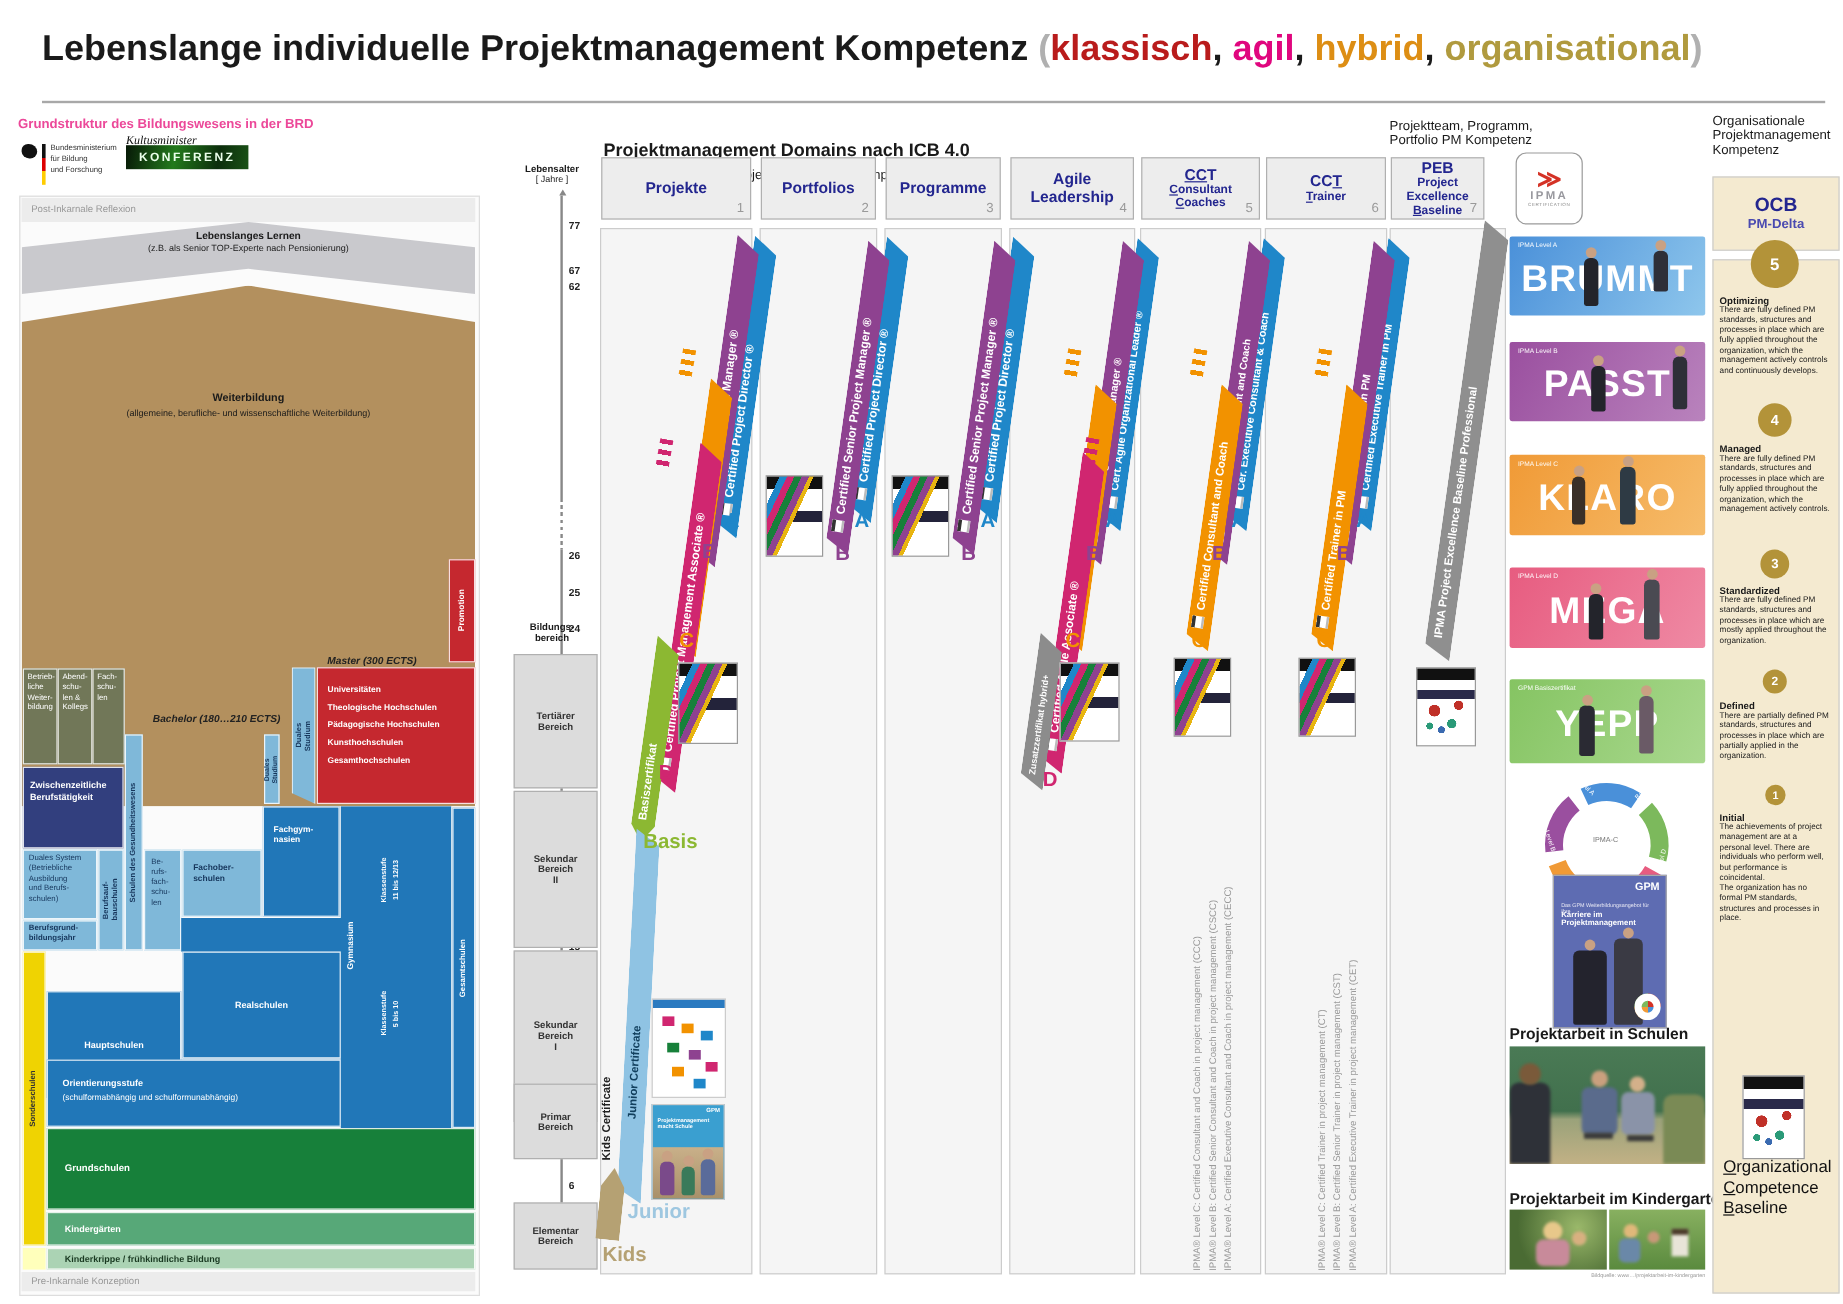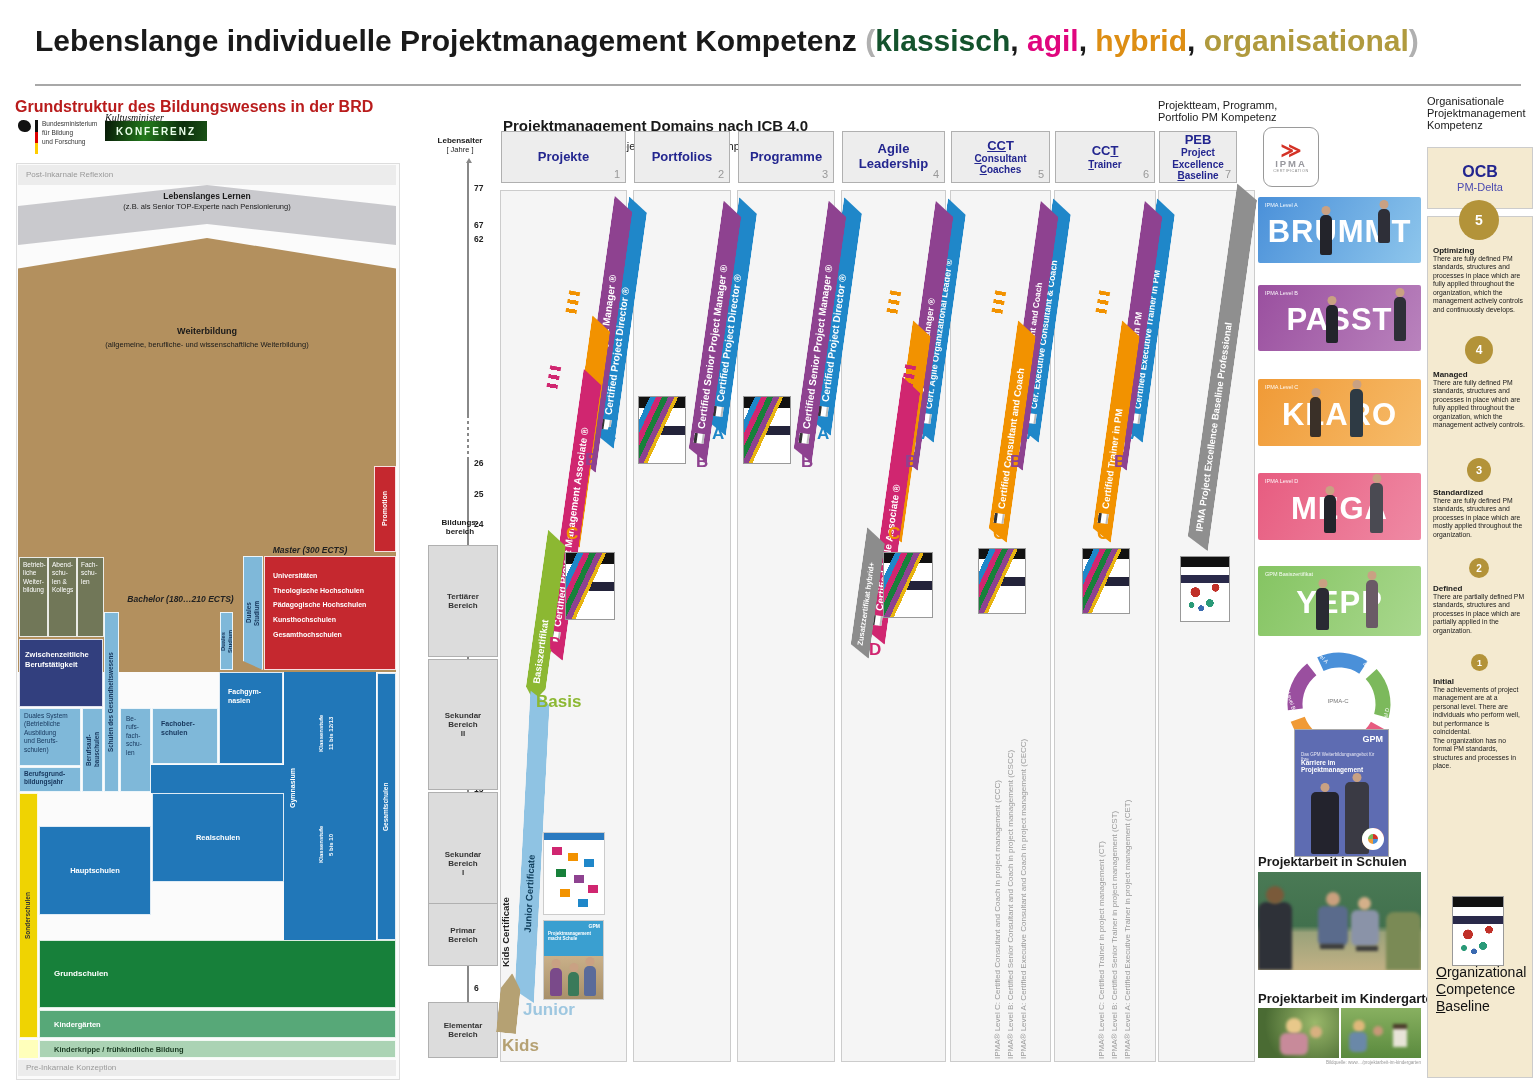--- a/index.html
+++ b/index.html
@@ -69,25 +69,25 @@
   .ocb-text{position:absolute;left:1433px;width:92px;font-size:6.8px;line-height:1.25;white-space:pre-line}
   .blb{filter:blur(1.4px)}
 </style>
 </head>
 <body>
 
 <div class="canvas">
 
   <div class="abs" style="left:35px;top:24px;font-size:30px;font-weight:bold;white-space:nowrap">
     <span>Lebenslange individuelle Projektmanagement Kompetenz</span>
-    <span style="color:#b0b0b0">(</span><span style="color:#14532d">klassisch</span><span>, </span><span style="color:#e0067e">agil</span><span>, </span><span style="color:#dd8e14">hybrid</span><span>, </span><span style="color:#b09a3e">organisational</span><span style="color:#b0b0b0">)</span>
+    <span style="color:#b0b0b0">(</span><span style="color:#b91c1c">klassisch</span><span>, </span><span style="color:#e0067e">agil</span><span>, </span><span style="color:#dd8e14">hybrid</span><span>, </span><span style="color:#b09a3e">organisational</span><span style="color:#b0b0b0">)</span>
   </div>
   <div class="abs" style="left:35px;top:84px;width:1486px;height:2px;background:#a8a8a8"></div>
 
-  <div class="abs b" style="left:15px;top:98px;width:390px;font-size:16px;color:#b91c1c">Grundstruktur des Bildungswesens in der BRD</div>
+  <div class="abs b" style="left:15px;top:98px;width:390px;font-size:11px;color:#ec4899">Grundstruktur des Bildungswesens in der BRD</div>
   <div class="abs" style="left:18px;top:120px;display:flex;gap:4px">
     <div style="width:13px;height:12px;background:#111;border-radius:45% 60% 50% 55%"></div>
     <div style="width:3px;height:34px;background:linear-gradient(#111 0 34%,#d00 34% 67%,#fc0 67%)"></div>
     <div class="pre" style="font-size:6.5px;color:#333;line-height:1.35">Bundesministerium
 für Bildung
 und Forschung</div>
   </div>
   <div class="abs" style="left:105px;top:112px;font-size:10px;font-style:italic;font-family:'Liberation Serif',serif;color:#111;z-index:3">Kultusminister</div>
   <div class="abs ctr" style="left:105px;top:121px;width:102px;height:20px;background:linear-gradient(100deg,#071807,#237a1c 40%,#0c2e0c 75%,#1a5216);color:#eaffea;font-weight:bold;font-size:10px;letter-spacing:2px">
       <span>KONFERENZ</span>
@@ -165,20 +165,24 @@
     </div>
   <div class="edu ctr vt b" style="left:19px;top:793px;width:19px;height:245px;background:#efd302;color:#333;font-size:6.5px">
       <span>Sonderschulen</span>
     </div>
   <div class="edu ctr b" style="left:39px;top:826px;width:112px;height:89px;background:#2177b8;color:#fff;font-size:7.5px">
       <span>Hauptschulen</span>
     </div>
   <div class="edu ctr b" style="left:152px;top:793px;width:132px;height:89px;background:#2177b8;color:#fff;font-size:7.5px">
       <span>Realschulen</span>
     </div>
+  <div class="edu" style="left:39px;top:883px;width:245px;height:56px;background:#2177b8;color:#fff;padding:14px 0 0 12px">
+    <div class="b" style="font-size:7.5px">Orientierungsstufe</div>
+    <div style="font-size:7px;margin-top:3px">(schulformabhängig und schulformunabhängig)</div>
+  </div>
   <div class="edu b" style="left:39px;top:940px;width:357px;height:68px;background:#17803a;color:#fff;font-size:8px;padding:28px 0 0 14px">Grundschulen</div>
   <div class="edu b" style="left:39px;top:1010px;width:357px;height:28px;background:#57a878;color:#fff;font-size:7.5px;padding:9px 0 0 14px">Kindergärten</div>
   <div class="edu nob" style="left:19px;top:1040px;width:19px;height:18px;background:#ffffbb"></div>
   <div class="edu b" style="left:39px;top:1040px;width:357px;height:18px;background:#abd3b4;color:#1a3a22;font-size:7.5px;padding:4px 0 0 14px">Kinderkrippe / frühkindliche Bildung</div>
   <div class="abs" style="left:18px;top:1060px;width:378px;height:16px;background:#ececec;color:#999;font-size:8px;line-height:16px;padding-left:8px;box-sizing:border-box"><span>Pre-Inkarnale Konzeption</span></div>
 
   <div class="abs ctr b" style="left:425px;top:136px;width:70px;font-size:8px;flex-direction:column">
     <span>Lebensalter</span>
     <span style="font-weight:normal;font-size:7.5px">[ Jahre ]</span>
   </div>
@@ -438,21 +442,21 @@
     <div class="blb" style="position:absolute;left:8px;top:24px;width:18px;height:20px;background:#6a88a8;border-radius:5px"></div>
     <div class="blb" style="position:absolute;left:32px;top:18px;width:10px;height:10px;border-radius:50%;background:#c89878"></div>
   </div>
   <div class="abs" style="left:1295px;top:1060px;width:126px;text-align:right;font-size:4.5px;color:#999">Bildquelle: www…/projektarbeit-im-kindergarten</div>
 
   <div class="abs pre" style="left:1427px;top:95px;font-size:11px">Organisationale
 Projektmanagement
 Kompetenz</div>
   <div class="abs ctr" style="left:1427px;top:147px;width:104px;height:60px;background:#f4ead0;border:1px solid #ccc;flex-direction:column">
     <span style="font-size:16px;font-weight:bold;color:#23268f">OCB</span>
-    <span style="font-size:11px;font-weight:normal;color:#4a4ab0">PM-Delta</span>
+    <span style="font-size:11px;font-weight:bold;color:#4a4ab0">PM-Delta</span>
   </div>
   <div class="abs" style="left:1427px;top:216px;width:104px;height:860px;background:#f4ead0;border:1px solid #ccc"></div>
   <div class="circ" style="left:1459px;top:200px;width:40px;height:40px;font-size:14px">5</div>
   <div class="ocb-name" style="top:246px">Optimizing</div>
   <div class="ocb-text" style="top:255px">There are fully defined PM standards, structures and processes in place which are fully applied throughout the organization, which the management actively controls and continuously develops.</div>
   <div class="circ" style="left:1465px;top:336px;width:28px;height:28px;font-size:12px">4</div>
   <div class="ocb-name" style="top:370px">Managed</div>
   <div class="ocb-text" style="top:379px">There are fully defined PM standards, structures and processes in place which are fully applied throughout the organization, which the management actively controls.</div>
   <div class="circ" style="left:1467px;top:458px;width:24px;height:24px;font-size:11px">3</div>
   <div class="ocb-name" style="top:488px">Standardized</div>

